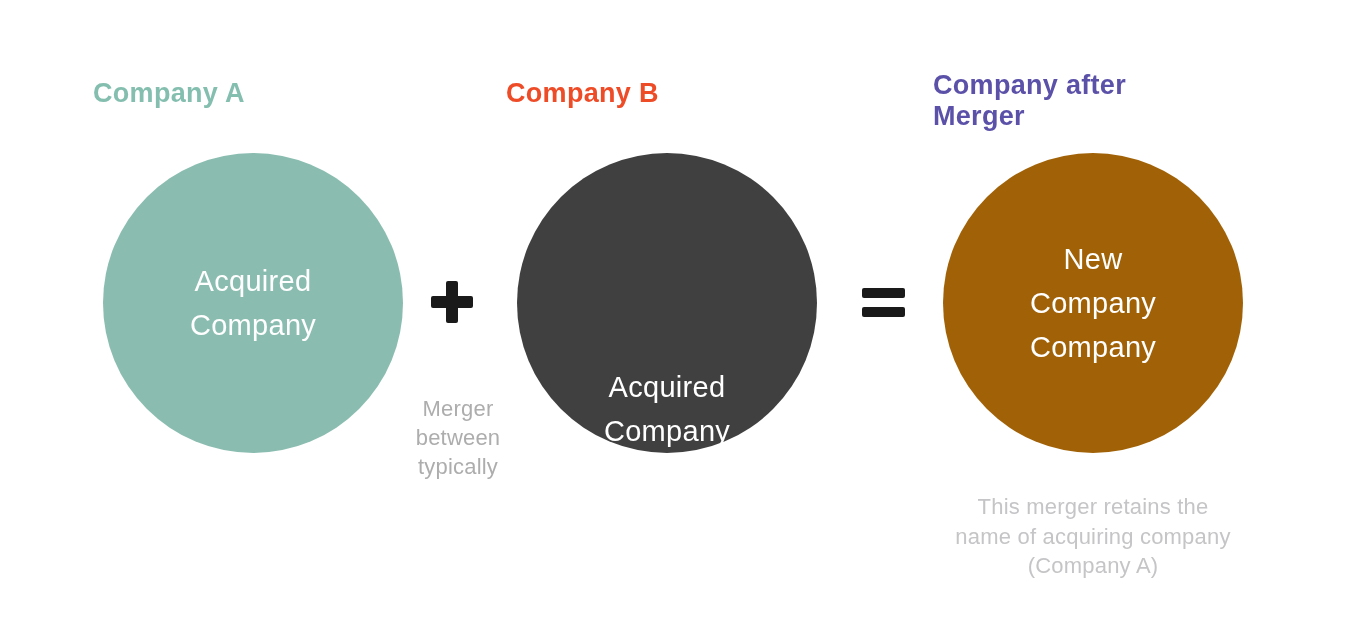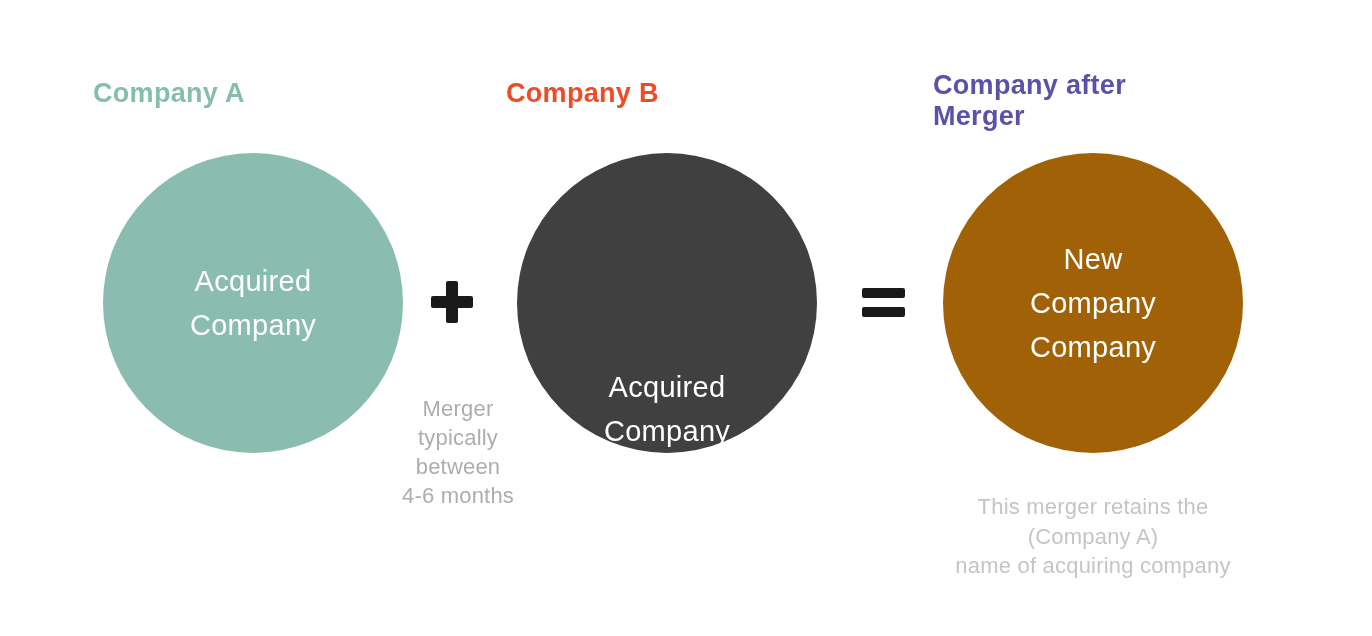--- a/index.html
+++ b/index.html
@@ -93,23 +93,22 @@
     <div class="circle-line">Company</div>
   </div>
 
   <div class="op op-plus" aria-label="+" style="color: rgb(26, 26, 26);">
     <span class="bar hbar"></span>
     <span class="bar vbar"></span>
   </div>
 
   <div class="caption caption-duration" style="color: rgb(173, 173, 173);">
     <div>Merger</div>
+    <div>between</div>
     <div>typically</div>
-    <div>between</div>
-    <div>4-6 months</div>
   </div>
 
   <div class="col-header header-b" style="color: rgb(238, 75, 39);">Company B</div>
   <div class="circle circle-b" style="background-color: #404040; justify-content: flex-end;">
     <div class="circle-line">Acquired</div>
     <div class="circle-line">Company</div>
   </div>
 
   <div class="op op-equals" aria-label="=" style="color: rgb(26, 26, 26);">
     <span class="bar bar-top"></span>
@@ -121,17 +120,17 @@
     <div>Merger</div>
   </div>
   <div class="circle circle-c" style="background-color: #a16207;">
     <div class="circle-line">New</div>
     <div class="circle-line">Company</div>
     <div class="circle-line">Company</div>
   </div>
 
   <div class="caption caption-note" style="color: rgb(197, 197, 199);">
     <div>This merger retains the</div>
+    <div>name of acquiring company</div>
     <div>(Company A)</div>
-    <div>name of acquiring company</div>
   </div>
 
 </div>
 
 </body></html>

